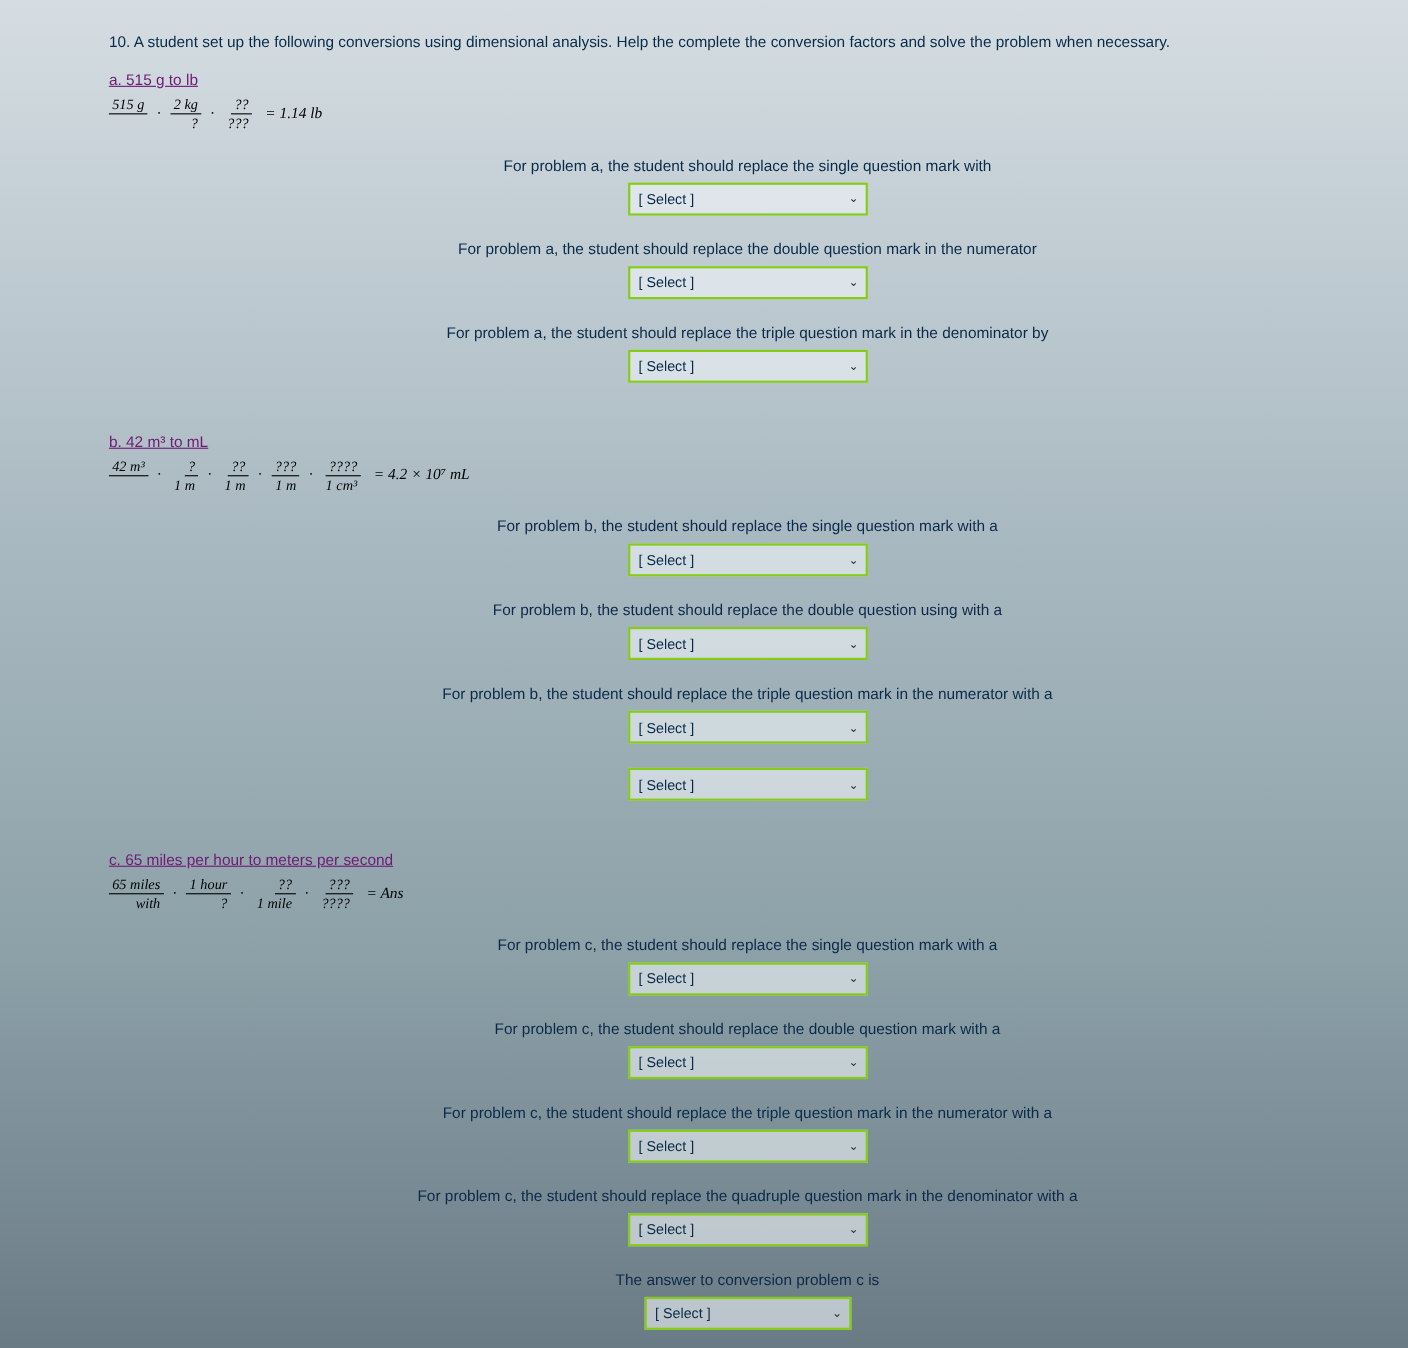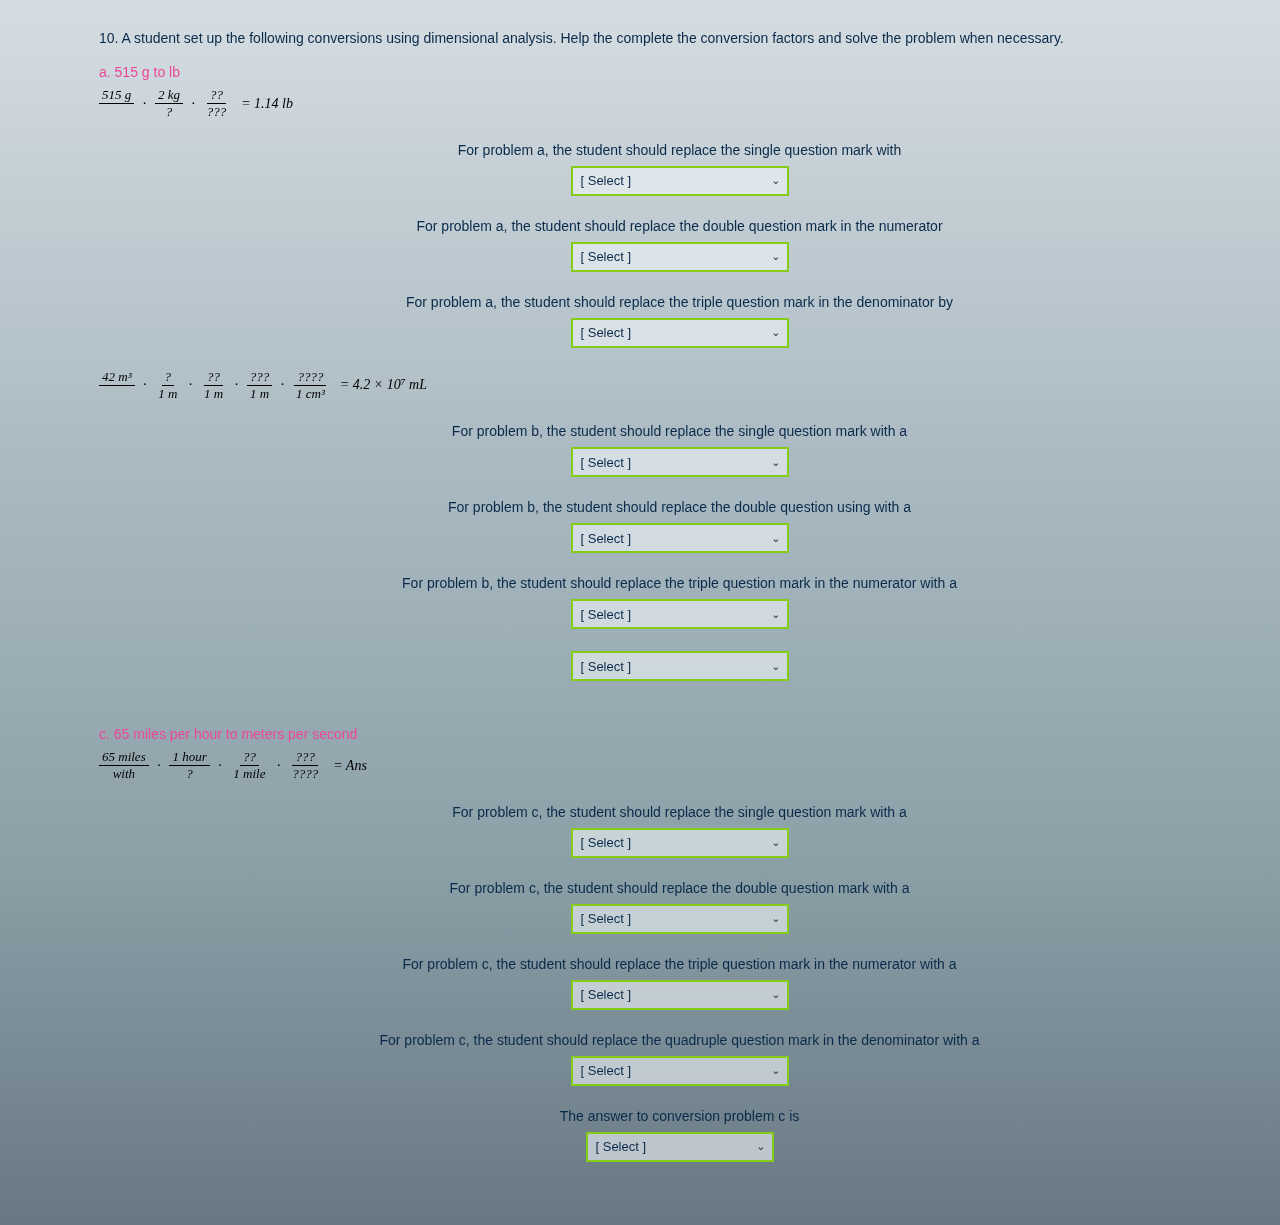--- a/index.html
+++ b/index.html
@@ -15,35 +15,36 @@
   .container {
     padding: 30px 20px 20px 99px;
   }
   .question-stem {
     font-weight: 500;
     margin-bottom: 18px;
     color: #0a2a4a;
   }
   .sub-label {
     margin: 14px 0 8px 0;
-    color: #ec4899;
+    color: #701a75;
+    text-decoration: underline;
   }
   .equation {
     font-family: "Times New Roman", serif;
     font-style: italic;
     margin: 8px 0 18px 0;
     display: flex;
     align-items: center;
     gap: 6px;
     color: #000;
   }
   .frac {
     display: inline-flex;
     flex-direction: column;
-    align-items: center;
+    align-items: flex-end;
     vertical-align: middle;
     font-size: 13px;
     line-height: 1.1;
   }
   .frac .num {
     padding: 0 3px 1px 3px;
     border-bottom: 1px solid #000;
   }
   .frac .den {
     padding: 1px 3px 0 3px;
@@ -136,20 +137,21 @@
   </div>
 
   <div class="line">
     <span class="line-text">For problem a, the student should replace the triple question mark in the denominator by</span>
     <span class="select-box wide">
       <span>[ Select ]</span>
       <span class="chev">⌄</span>
     </span>
   </div>
 
+  <div class="sub-label section-gap">b.  42 m³ to mL</div>
 
   <div class="equation">
     <span class="frac">
       <span class="num">42 m³</span>
       <span class="den">&nbsp;</span>
     </span>
     <span class="dot">·</span>
     <span class="frac">
       <span class="num">?</span>
       <span class="den">1 m</span>

